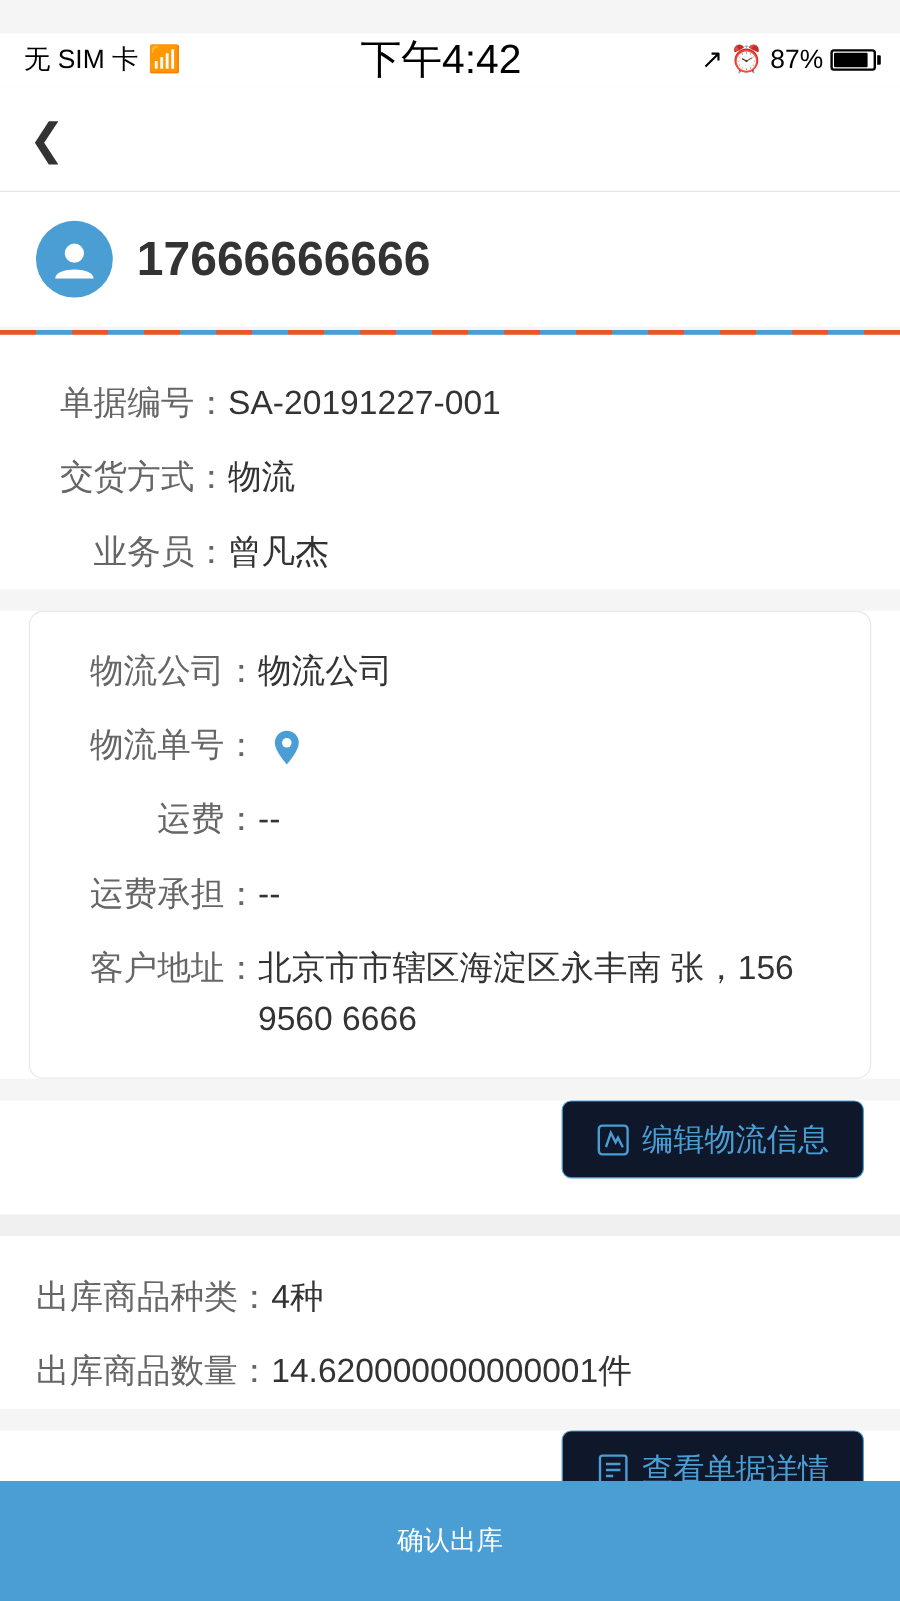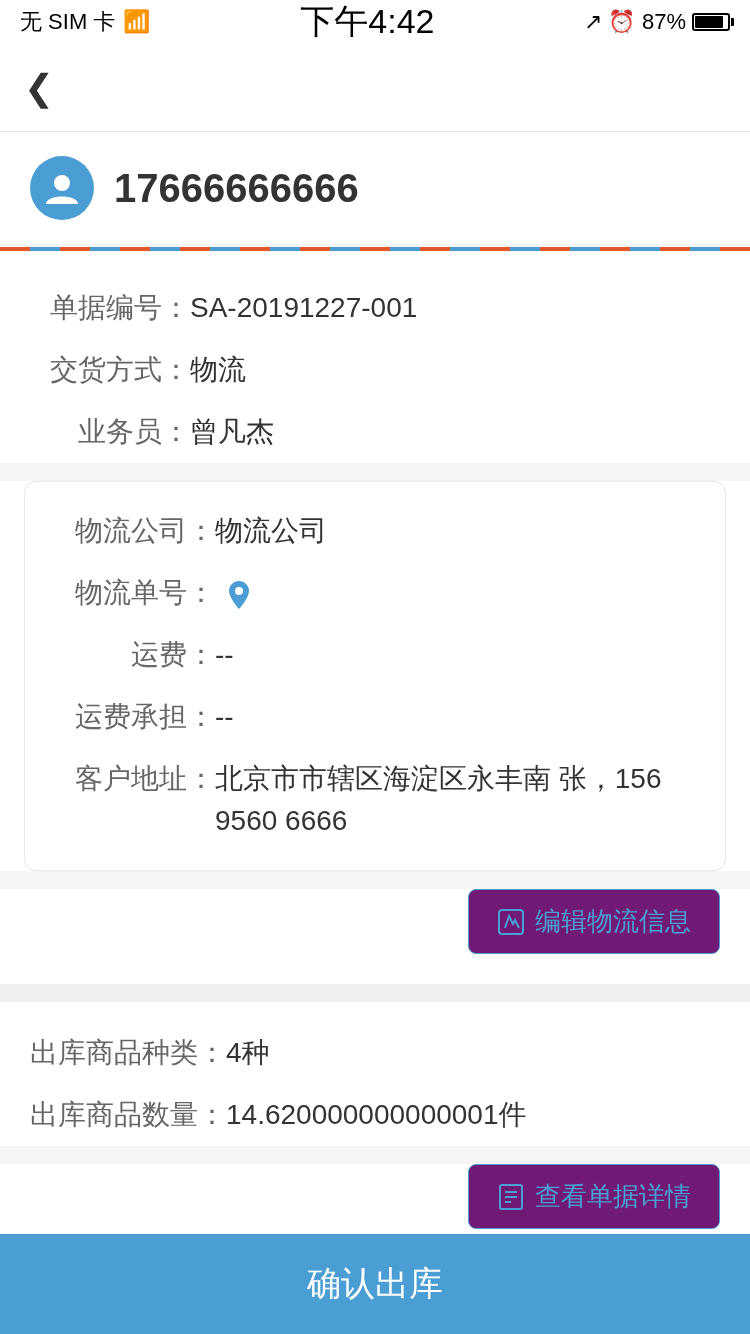--- a/index.html
+++ b/index.html
@@ -18,20 +18,21 @@
     .status-bar {
       width: 100%;
       height: 44px;
       background: #fff;
       display: flex;
       align-items: center;
       justify-content: space-between;
       padding: 0 20px;
       font-size: 24px;
       color: #000;
+      margin-top: 28px;
     }
     .status-left {
       display: flex;
       align-items: center;
       gap: 8px;
       font-size: 22px;
     }
     .status-center {
       font-size: 34px;
       font-weight: 500;
@@ -195,21 +196,21 @@
       justify-content: flex-end;
       padding: 0 30px 30px;
       background: #fff;
     }
     .outline-btn {
       border: 1px solid #4a9ed4;
       border-radius: 8px;
       color: #4a9ed4;
       font-size: 26px;
       padding: 14px 28px;
-      background: #701a75;
+      background: #0f172a;
       display: flex;
       align-items: center;
       gap: 10px;
       cursor: pointer;
     }
 
     
     .goods-section {
       background: #fff;
       padding: 30px 30px;
@@ -218,21 +219,21 @@
 
     
     .confirm-btn {
       position: fixed;
       bottom: 0;
       left: 0;
       width: 750px;
       height: 100px;
       background: #4a9ed4;
       color: #fff;
-      font-size: 34px;
+      font-size: 22px;
       font-weight: 500;
       display: flex;
       align-items: center;
       justify-content: center;
       cursor: pointer;
     }
 
     .section-divider {
       height: 18px;
       background: #f0f0f0;

